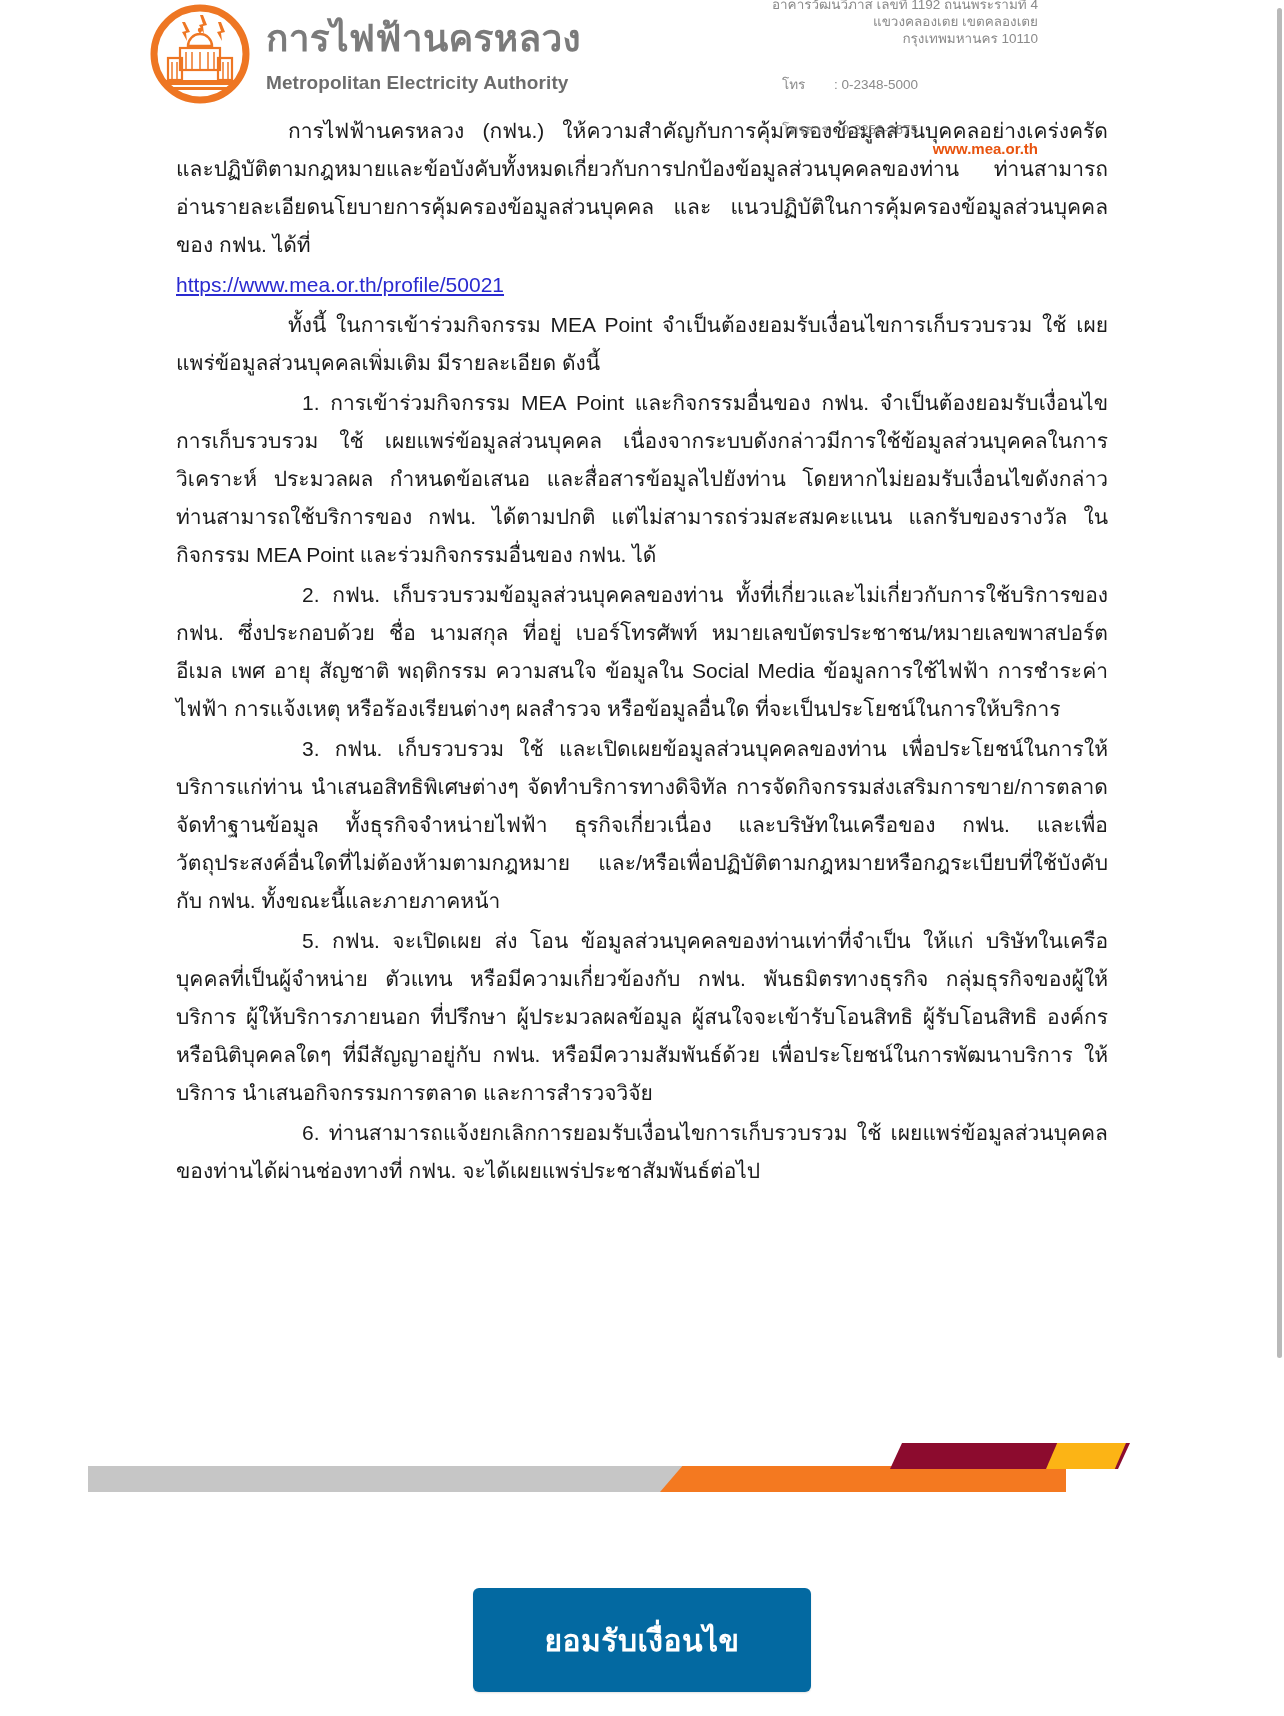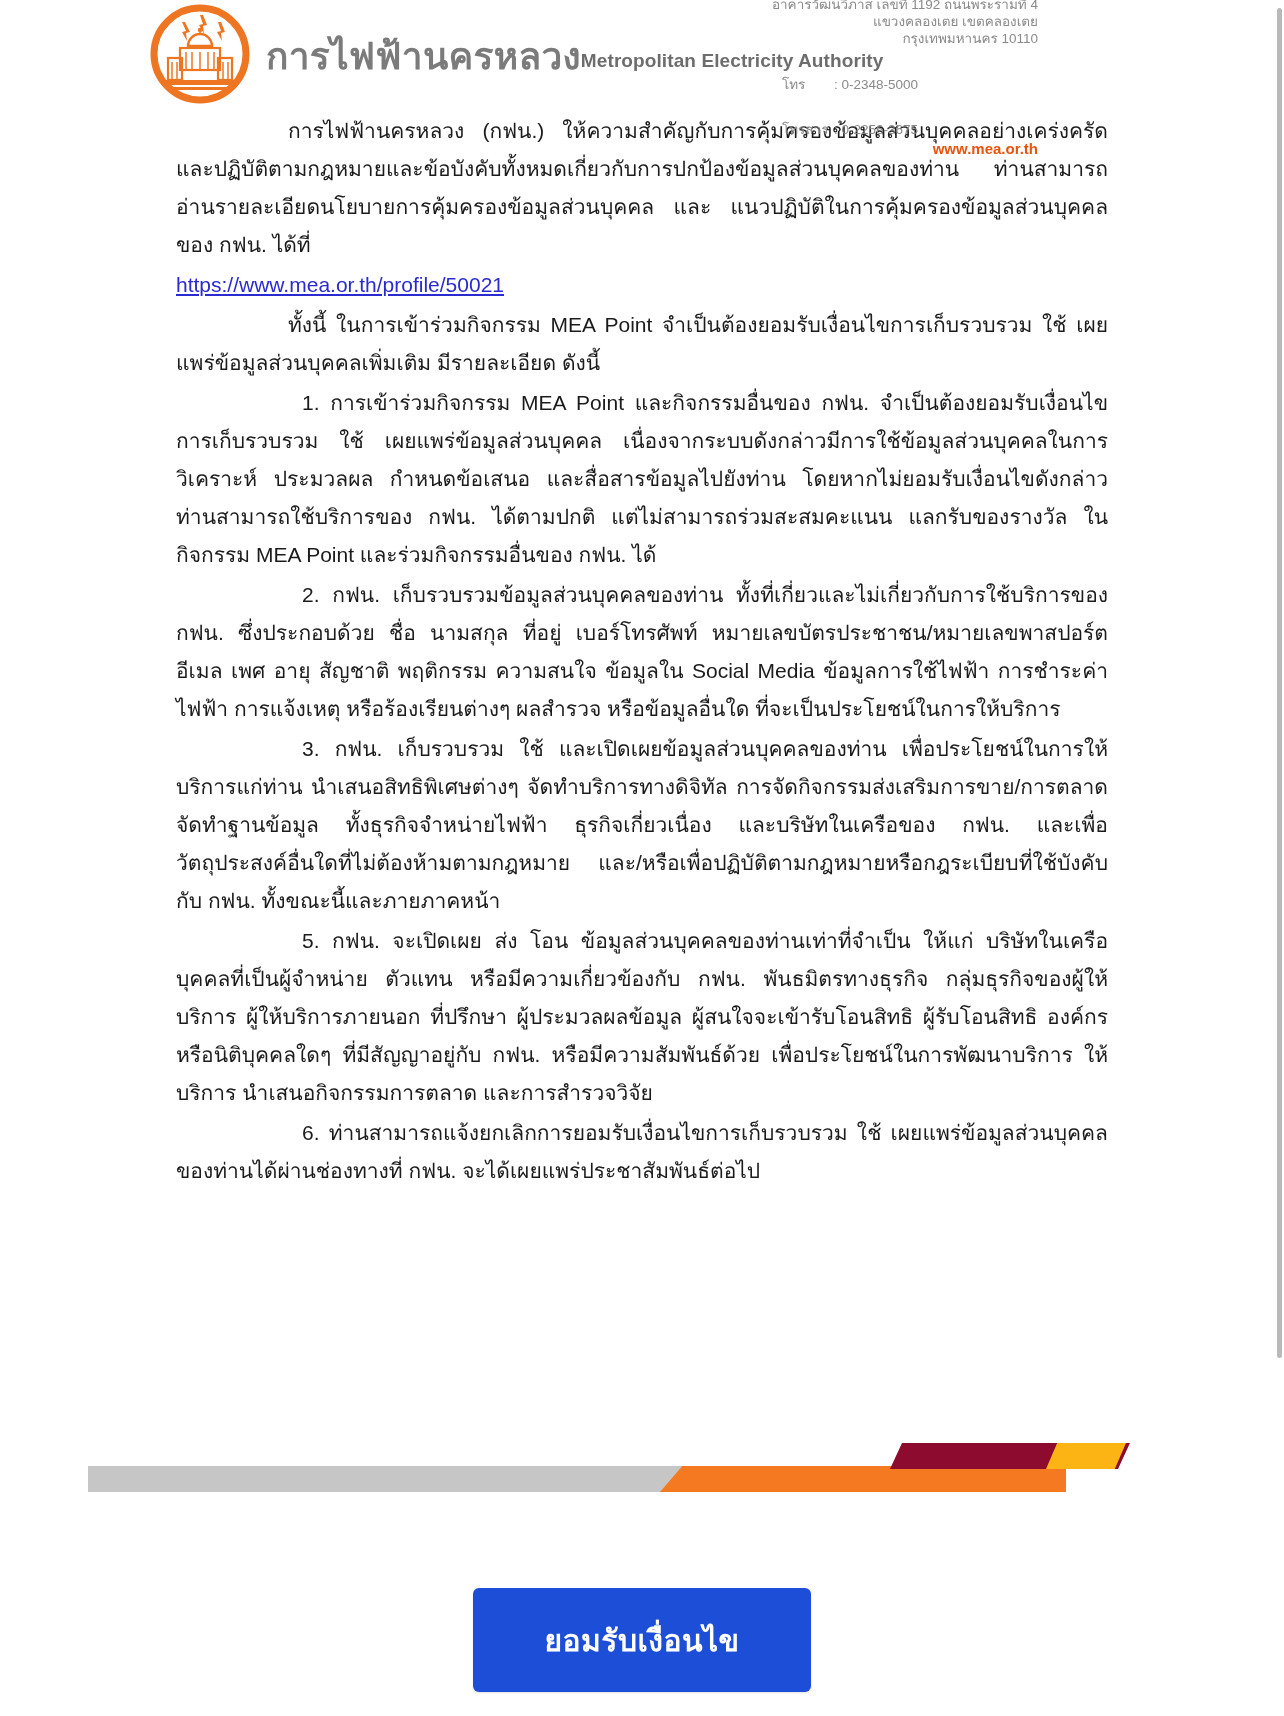--- a/index.html
+++ b/index.html
@@ -41,21 +41,21 @@
     gap: 14px;
   }
   .logo-mark {
     width: 104px;
     height: 104px;
     flex: 0 0 104px;
     position: relative;
   }
   .logo-words {
     display: flex;
-    flex-direction: row;
+    flex-direction: column;
     justify-content: center;
     padding-top: 6px;
   }
   .logo-th {
     font-size: 37px;
     line-height: 1.06;
     font-weight: 700;
     color: #7b7b7b;
     letter-spacing: .3px;
     white-space: nowrap;
@@ -182,21 +182,21 @@
   .cta-wrap {
     position: absolute;
     left: 0; right: 0;
     top: 1588px;
     display: flex;
     justify-content: center;
   }
   .cta-button {
     width: 338px;
     height: 104px;
-    background: #1d4ed8;
+    background: #0369a1;
     color: #fff;
     border: 0;
     border-radius: 6px;
     font-family: "Liberation Sans", "DejaVu Sans", sans-serif;
     font-size: 30px;
     font-weight: 700;
     letter-spacing: .5px;
     cursor: pointer;
     display: flex;
     align-items: center;

